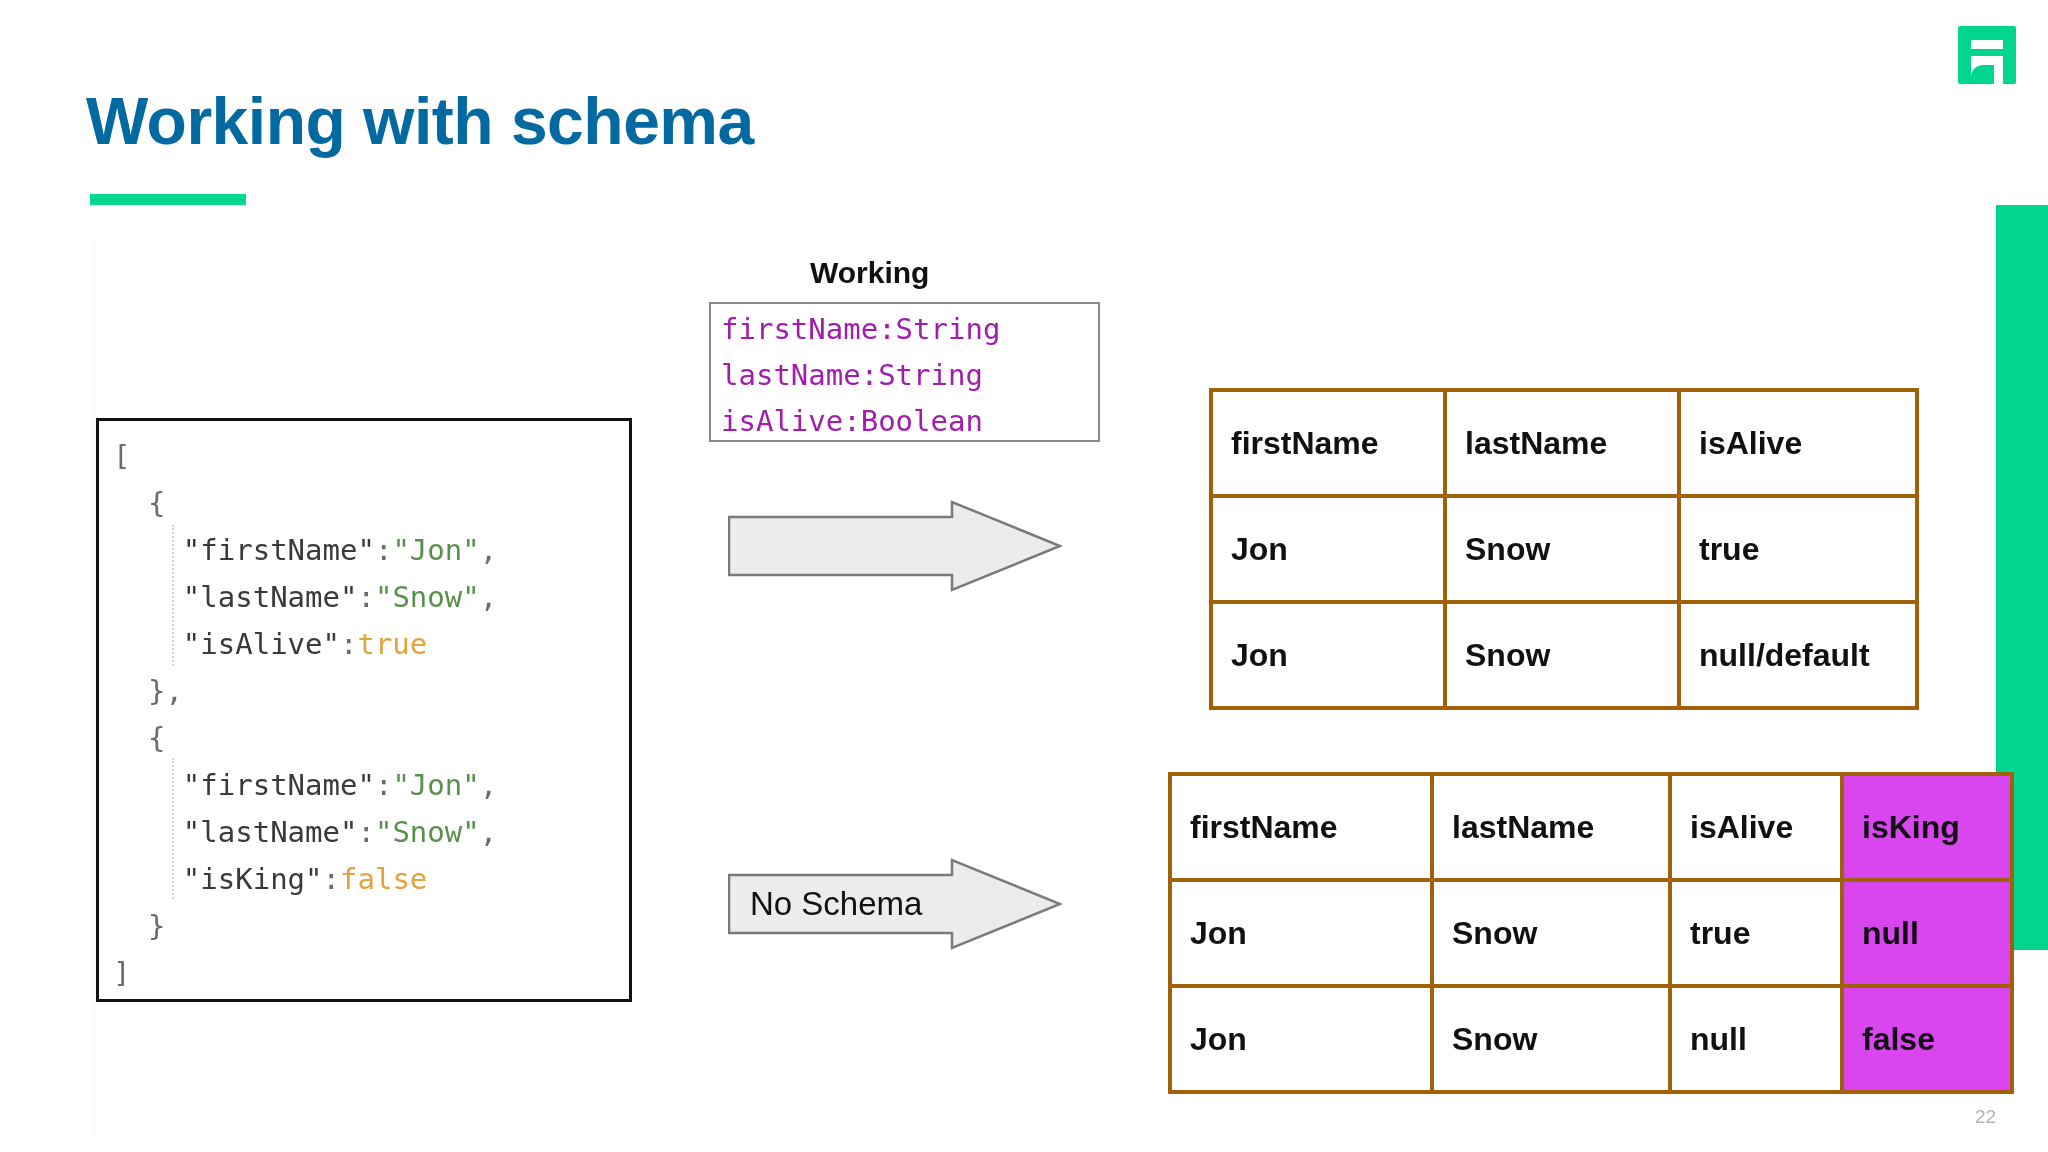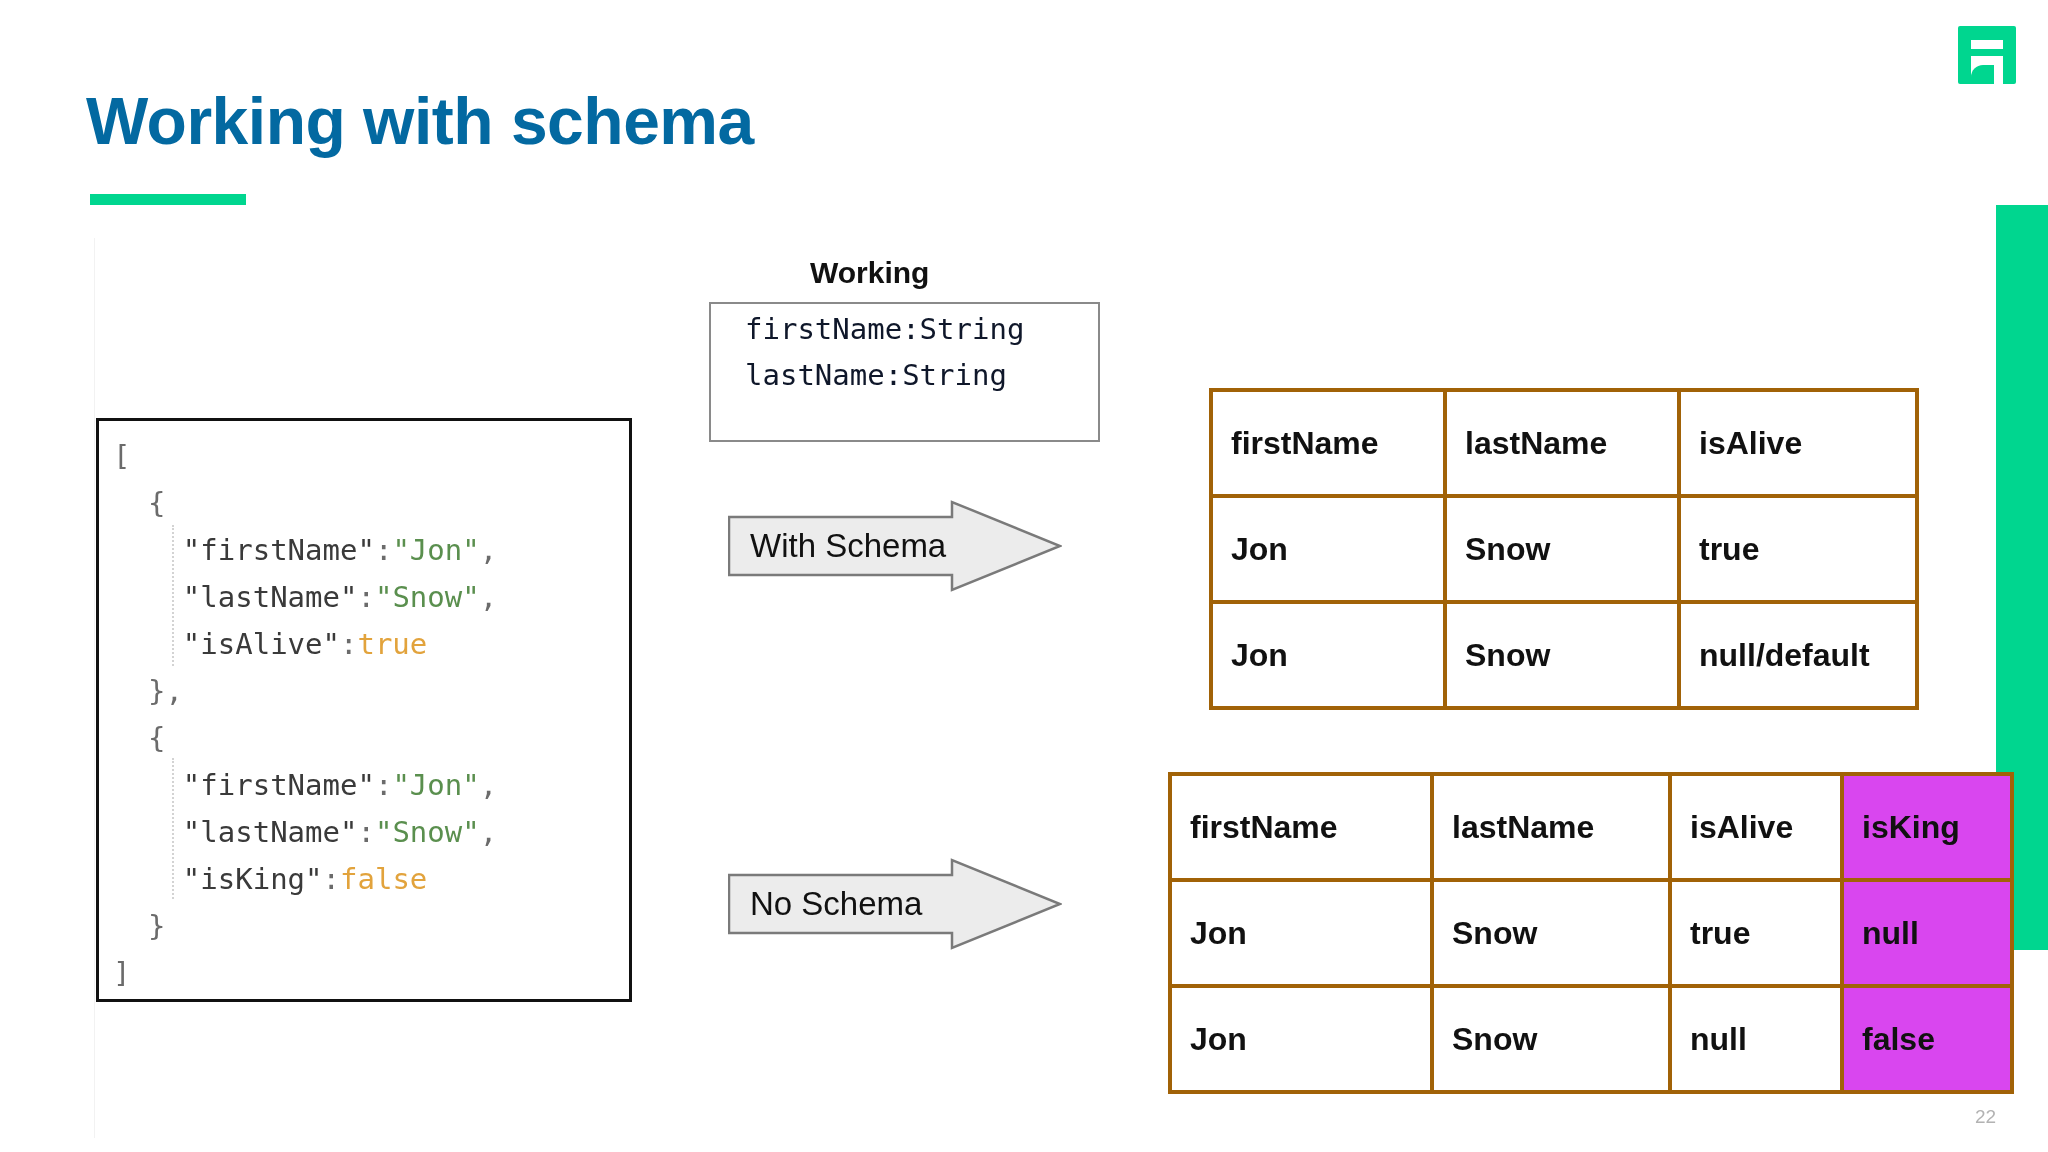--- a/index.html
+++ b/index.html
@@ -152,23 +152,22 @@
     background: #ffffff;
     box-sizing: border-box;
   }
   #schema-box .schema-lines {
     position: absolute;
     left: 10px;
     top: 2px;
     font-family: "DejaVu Sans Mono", monospace;
     font-size: 29px;
     line-height: 46px;
-    color: #0f172a;
+    color: #a21caf;
     white-space: pre;
-    margin-left: 24px;
   }
 
   
   .arrow {
     position: absolute;
     height: 92px;
   }
   .arrow svg {
     position: absolute;
     inset: 0;
@@ -246,28 +245,27 @@
 <div id="left-rule"></div>
 
 <div id="code-panel">
   <div class="guide g1"></div>
   <div class="guide g2"></div>
   <div class="code" id="code-lines"><div><span></span><span class="tok-punct">[</span></div><div><span>  </span><span class="tok-punct">{</span></div><div><span>    </span><span class="tok-key">"firstName"</span><span class="tok-punct">:</span><span class="tok-str">"Jon"</span><span class="tok-punct">,</span></div><div><span>    </span><span class="tok-key">"lastName"</span><span class="tok-punct">:</span><span class="tok-str">"Snow"</span><span class="tok-punct">,</span></div><div><span>    </span><span class="tok-key">"isAlive"</span><span class="tok-punct">:</span><span class="tok-bool">true</span></div><div><span>  </span><span class="tok-punct">}</span><span class="tok-punct">,</span></div><div><span>  </span><span class="tok-punct">{</span></div><div><span>    </span><span class="tok-key">"firstName"</span><span class="tok-punct">:</span><span class="tok-str">"Jon"</span><span class="tok-punct">,</span></div><div><span>    </span><span class="tok-key">"lastName"</span><span class="tok-punct">:</span><span class="tok-str">"Snow"</span><span class="tok-punct">,</span></div><div><span>    </span><span class="tok-key">"isKing"</span><span class="tok-punct">:</span><span class="tok-bool">false</span></div><div><span>  </span><span class="tok-punct">}</span></div><div><span></span><span class="tok-punct">]</span></div></div>
 </div>
 
 <div id="schema-label">Working</div>
 <div id="schema-box">
-  <div class="schema-lines" id="schema-lines"><div>firstName:String</div><div>lastName:String</div></div>
+  <div class="schema-lines" id="schema-lines"><div>firstName:String</div><div>lastName:String</div><div>isAlive:Boolean</div></div>
 </div>
 
 <div class="arrow" id="arrow-with">
   <svg viewBox="0 0 334 92" preserveAspectRatio="none">
     <polygon points="1,17 224,17 224,2 332,46 224,90 224,75 1,75" fill="#ECECEC" stroke="#7a7a7a" stroke-width="2.5"></polygon>
   </svg>
-  <div class="arrow-label">With Schema</div>
 </div>
 
 <div class="arrow" id="arrow-no">
   <svg viewBox="0 0 334 92" preserveAspectRatio="none">
     <polygon points="1,17 224,17 224,2 332,46 224,90 224,75 1,75" fill="#ECECEC" stroke="#7a7a7a" stroke-width="2.5"></polygon>
   </svg>
   <div class="arrow-label">No Schema</div>
 </div>
 
 <table class="res-table" id="table-with">

